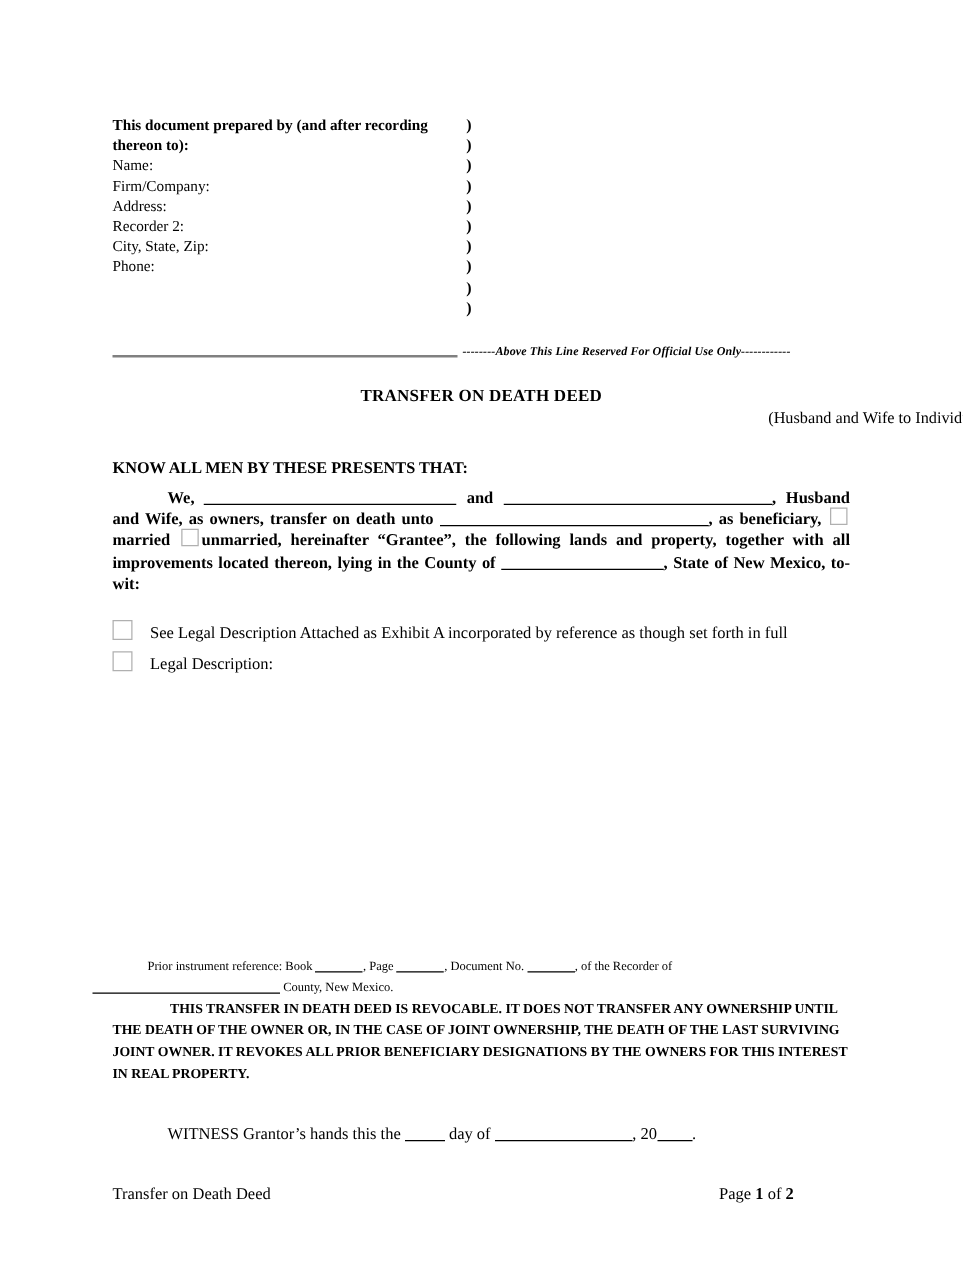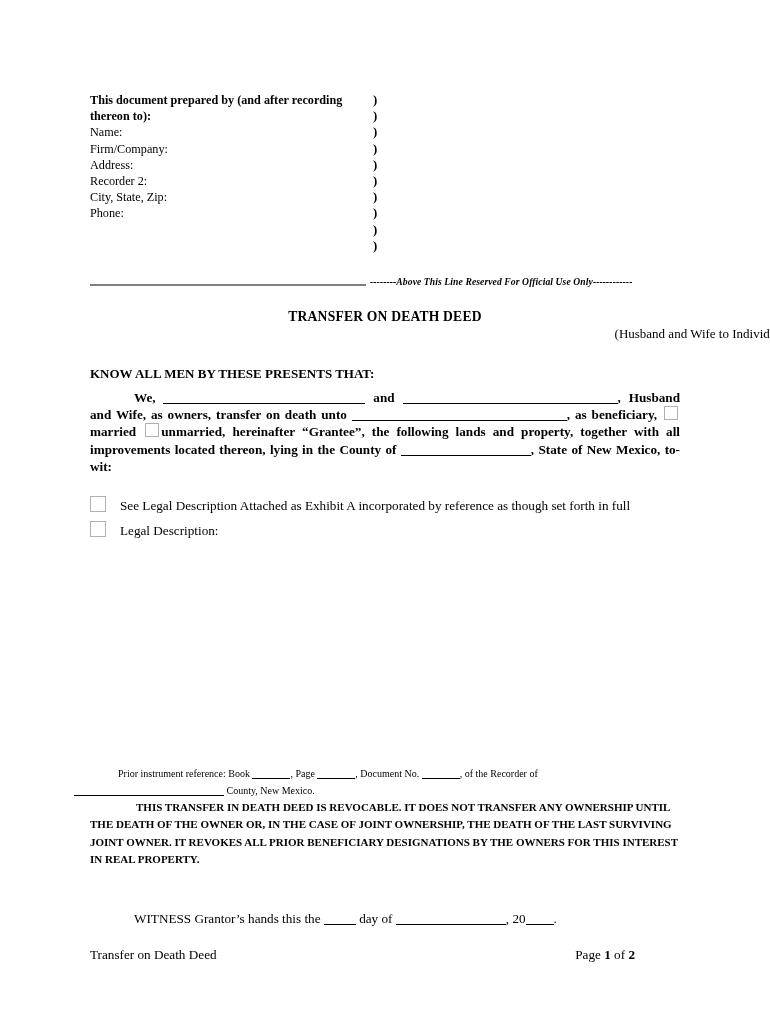--- a/index.html
+++ b/index.html
@@ -174,21 +174,20 @@
   }
   .revoke-para .indent { display: inline-block; width: 46px; }
   
   .witness-para {
     position: absolute;
     left: 90px;
     top: 898px;
     width: 590px;
     font-size: 13.2px;
     line-height: 17.4px;
-    margin-top: 12px;
   }
   .witness-para .indent { display: inline-block; width: 44px; }
   .u-w32 { width: 32px; }
   .u-w110 { width: 110px; }
   .u-w28 { width: 28px; }
   
   .footer {
     position: absolute;
     left: 90px;
     top: 947px;

